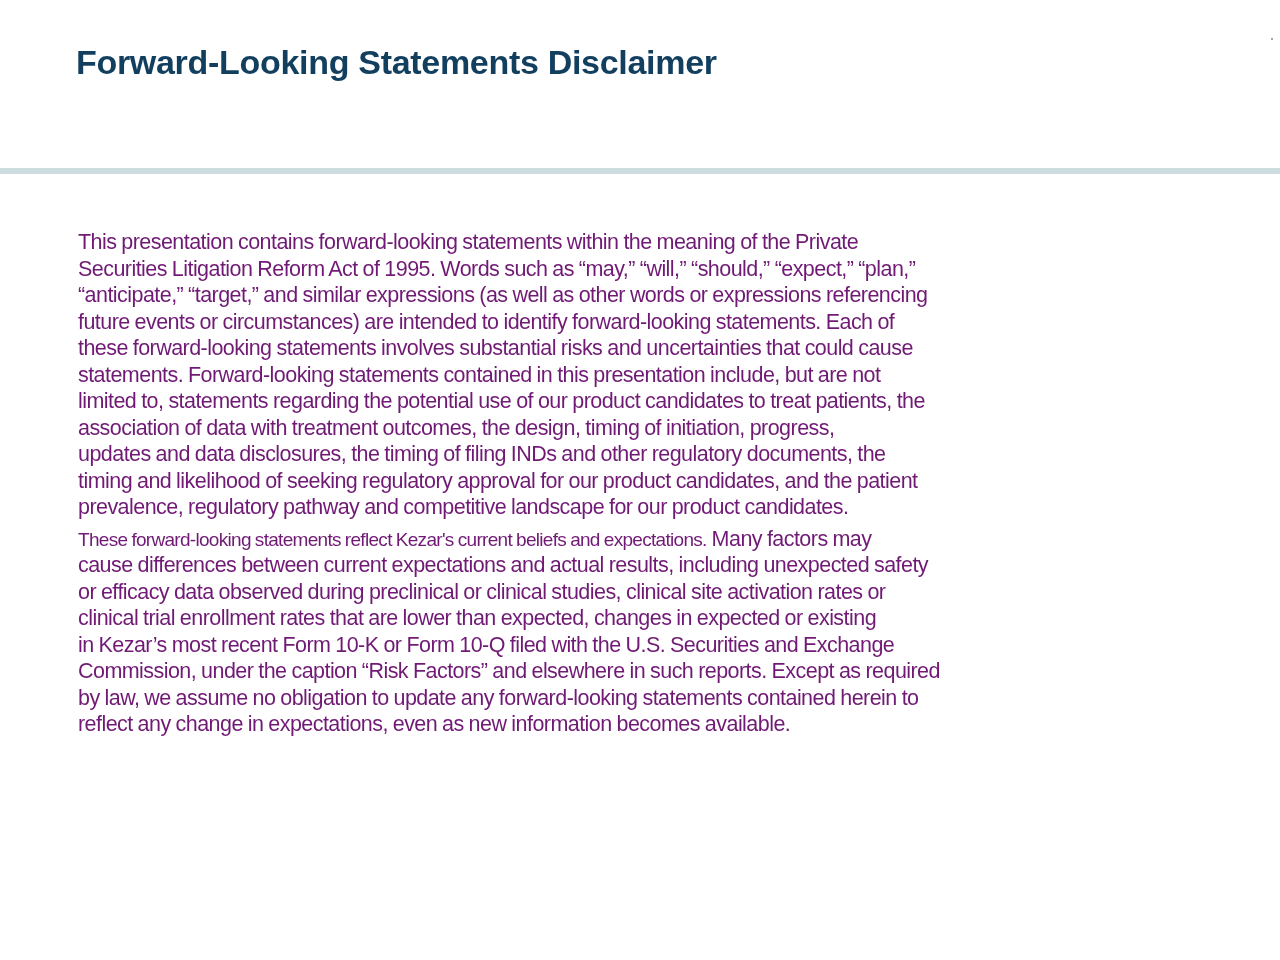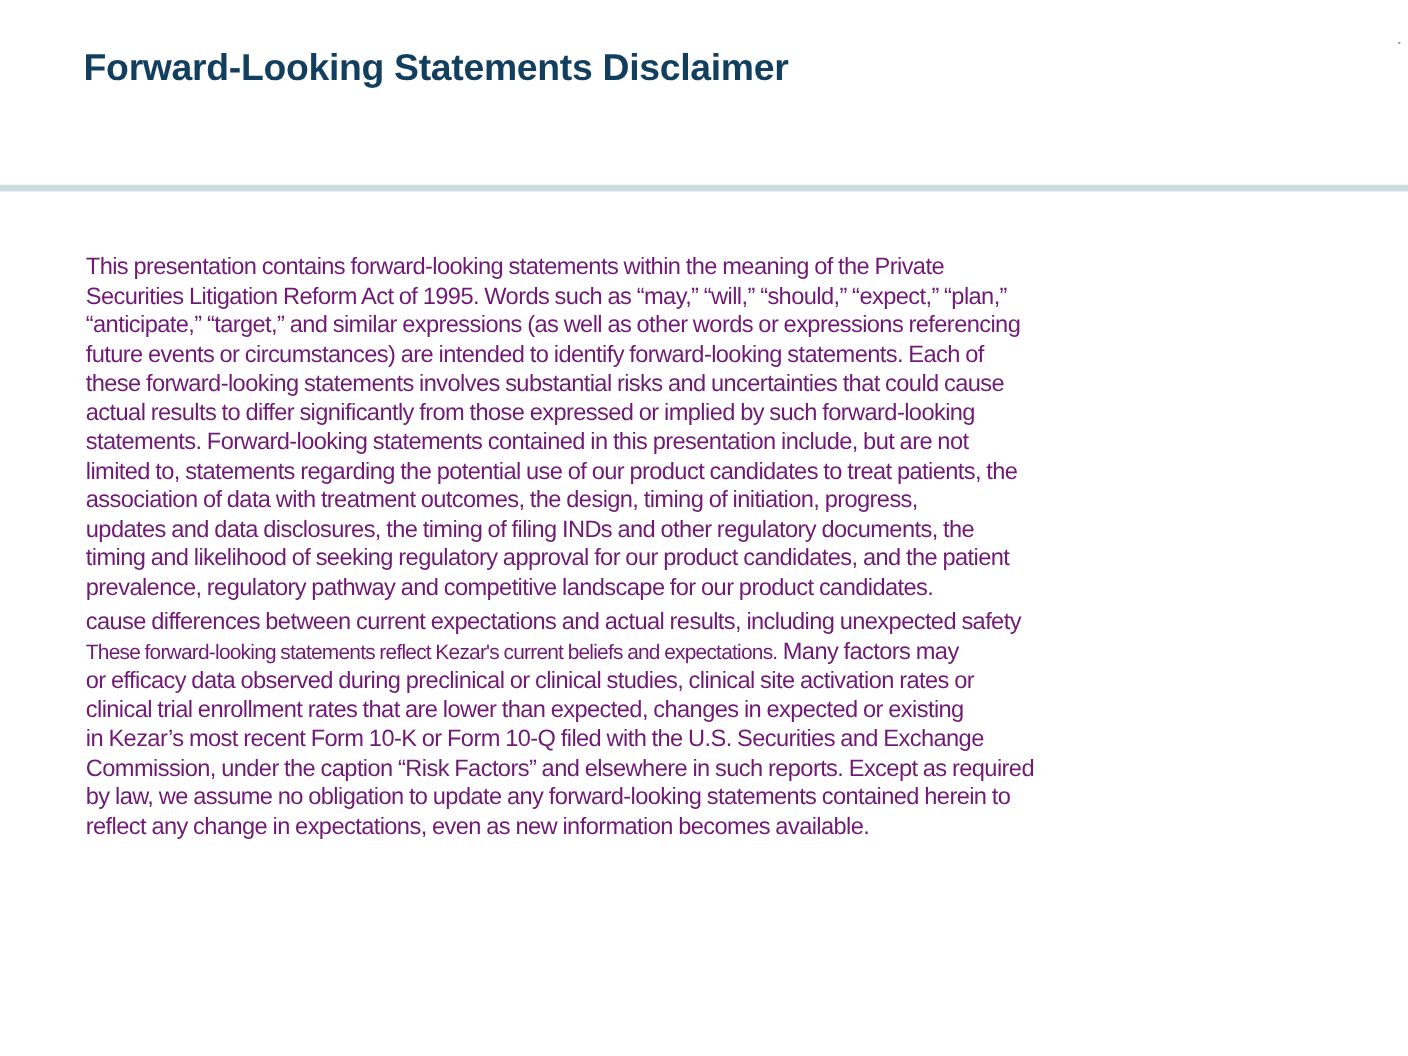--- a/index.html
+++ b/index.html
@@ -120,31 +120,30 @@
 
   <div class="divider"></div>
 
   <div class="body">
     <p class="para">
       <span class="line">This presentation contains forward-looking statements within the meaning of the Private</span>
       <span class="line">Securities Litigation Reform Act of 1995. Words such as “may,” “will,” “should,” “expect,” “plan,”</span>
       <span class="line">“anticipate,” “target,” and similar expressions (as well as other words or expressions referencing</span>
       <span class="line">future events or circumstances) are intended to identify forward-looking statements. Each of</span>
       <span class="line">these forward-looking statements involves substantial risks and uncertainties that could cause</span>
-      <span class="line">actual results to differ significantly from those expressed or implied by such forward-looking</span>
       <span class="line">statements. Forward-looking statements contained in this presentation include, but are not</span>
       <span class="line">limited to, statements regarding the potential use of our product candidates to treat patients, the</span>
       <span class="line">association of data with treatment outcomes, the design, timing of initiation, progress,</span>
       <span class="line">updates and data disclosures, the timing of filing INDs and other regulatory documents, the</span>
       <span class="line">timing and likelihood of seeking regulatory approval for our product candidates, and the patient</span>
       <span class="line">prevalence, regulatory pathway and competitive landscape for our product candidates.</span>
     </p>
     <p class="para para2">
+      <span class="line line-small"><span>These forward-looking statements reflect Kezar's current beliefs and expectations.</span><span class="tail"> Many factors may</span></span>
       <span class="line">cause differences between current expectations and actual results, including unexpected safety</span>
-      <span class="line line-small"><span>These forward-looking statements reflect Kezar's current beliefs and expectations.</span><span class="tail"> Many factors may</span></span>
       <span class="line">or efficacy data observed during preclinical or clinical studies, clinical site activation rates or</span>
       <span class="line">clinical trial enrollment rates that are lower than expected, changes in expected or existing</span>
       <span class="line">in Kezar’s most recent Form 10-K or Form 10-Q filed with the U.S. Securities and Exchange</span>
       <span class="line">Commission, under the caption “Risk Factors” and elsewhere in such reports. Except as required</span>
       <span class="line">by law, we assume no obligation to update any forward-looking statements contained herein to</span>
       <span class="line">reflect any change in expectations, even as new information becomes available.</span>
     </p>
   </div>
 
   <svg class="footer-art" viewBox="0 0 1280 100" preserveAspectRatio="none">

